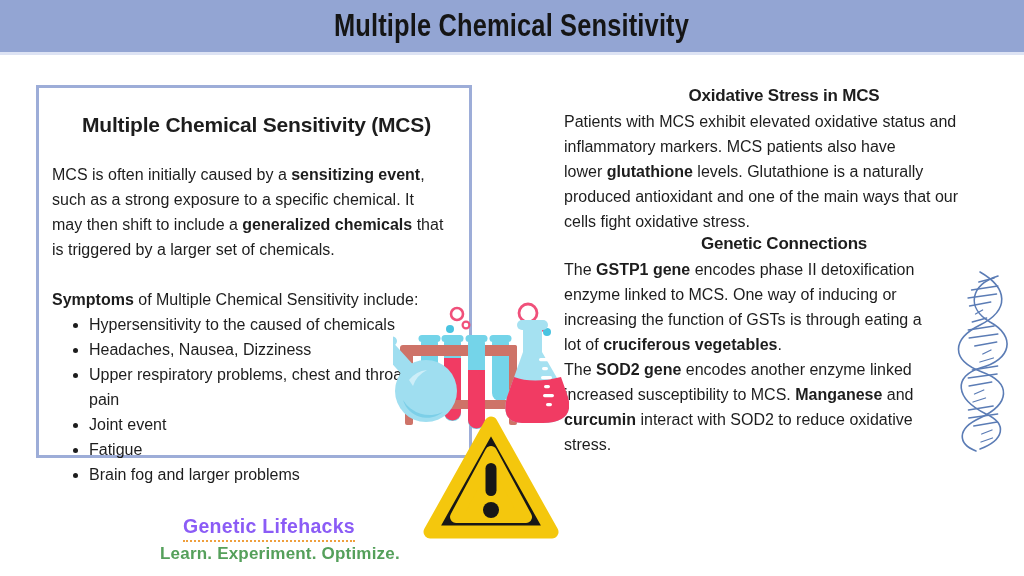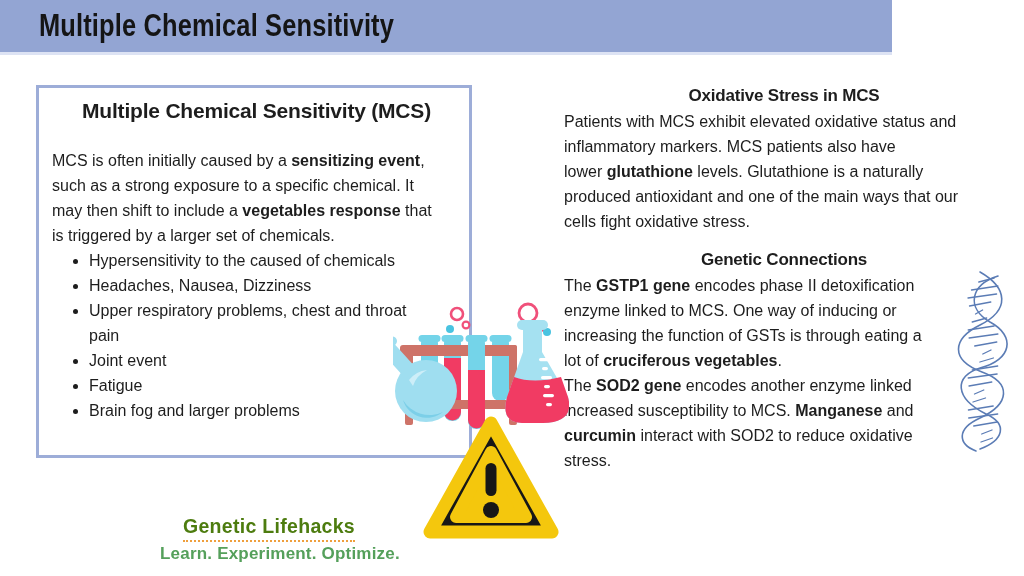--- a/index.html
+++ b/index.html
@@ -2,68 +2,69 @@
 <html><head>
 <meta charset="utf-8">
 <style>
   html,body{margin:0;padding:0;background:#ffffff;}
   #stage{
     position:relative;width:1024px;height:576px;overflow:hidden;
     font-family:"Liberation Sans",sans-serif;color:#1d1d1d;background:#ffffff;
   }
   
   .banner{
-    position:absolute;left:0;top:0;width:892px;height:52px;
+    position:absolute;left:0;top:0;width:1024px;height:52px;
     background:#93a5d3;border-bottom:3px solid #dde3f4;
-    display:flex;align-items:center;
+    display:flex;align-items:center;justify-content:center;
   }
   .banner h1{
     margin:0;font-size:31px;font-weight:700;color:#151515;
     transform:scaleX(0.82);letter-spacing:0.2px;white-space:nowrap;
   }
   
   .left-box{
     position:absolute;left:36px;top:85px;width:436px;height:373px;
     box-sizing:border-box;border:3px solid #9dadd8;background:#ffffff;
-    padding:9px 8px 0 13px;z-index:1;
+    padding:23px 8px 0 13px;z-index:1;
   }
   .left-box h2{margin:2px 0 6px 0;font-size:21px;text-align:center;font-weight:700;letter-spacing:-0.2px;}
   .body-text{font-size:16px;line-height:25px;font-weight:400;margin-top:25px;}
   .left-box ul{margin:0;padding:0 0 0 37px;}
   .left-box li{font-size:16px;line-height:25px;}
   
   .right-col{position:absolute;left:564px;top:86px;width:440px;z-index:1;}
   .right-col h2{margin:0 0 3px 0;font-size:17px;text-align:center;font-weight:700;letter-spacing:-0.2px;}
-  .right-col .section-gap{margin-top:16px;}
+  .right-col .section-gap{}
   .right-col p{margin:0;}
   b{font-weight:700;}
   
   .lab-art{position:absolute;left:393px;top:296px;width:176px;height:140px;z-index:3;}
   .warn-art{position:absolute;left:420px;top:414px;width:142px;height:132px;z-index:4;}
   .dna-art{position:absolute;left:946px;top:268px;width:74px;height:186px;z-index:2;}
   
   .logo{position:absolute;left:160px;top:515px;width:176px;text-align:center;z-index:1;}
   .logo .name{
-    display:inline-block;font-size:19.5px;font-weight:700;color:#4d7c0f;
+    display:inline-block;font-size:19.5px;font-weight:700;color:#8b5cf6;
     letter-spacing:0.3px;border-bottom:2px dotted #ef9f3d;padding-bottom:2px;white-space:nowrap;margin-left:23px;
   }
   .logo .tagline{margin-top:2px;font-size:17px;font-weight:700;color:#55a05b;letter-spacing:0.2px;white-space:nowrap;}
 </style>
 </head>
 <body>
 
 <div id="stage">
 
   <div class="banner">
     <h1>Multiple Chemical Sensitivity</h1>
   </div>
 
   <div class="left-box">
     <h2>Multiple Chemical Sensitivity (MCS)</h2>
-    <div class="body-text"><span>MCS is often initially caused by a </span><b>sensitizing event</b><span>,<br>such as a strong exposure to a specific chemical. It<br>may then shift to include a </span><b>vegetables response</b><span> that<br>is triggered by a larger set of chemicals.</span></div>
+    <div class="body-text"><span>MCS is often initially caused by a </span><b>sensitizing event</b><span>,<br>such as a strong exposure to a specific chemical. It<br>may then shift to include a </span><b>generalized chemicals</b><span> that<br>is triggered by a larger set of chemicals.</span></div>
+    <div class="body-text"><b>Symptoms</b><span> of Multiple Chemical Sensitivity include:</span></div>
     <ul>
         <li>Hypersensitivity to the caused of chemicals</li>
         <li>Headaches, Nausea, Dizziness</li>
         <li>Upper respiratory problems, chest and throat<br>pain</li>
         <li>Joint event</li>
         <li>Fatigue</li>
         <li>Brain fog and larger problems</li>
       </ul>
   </div>
 

